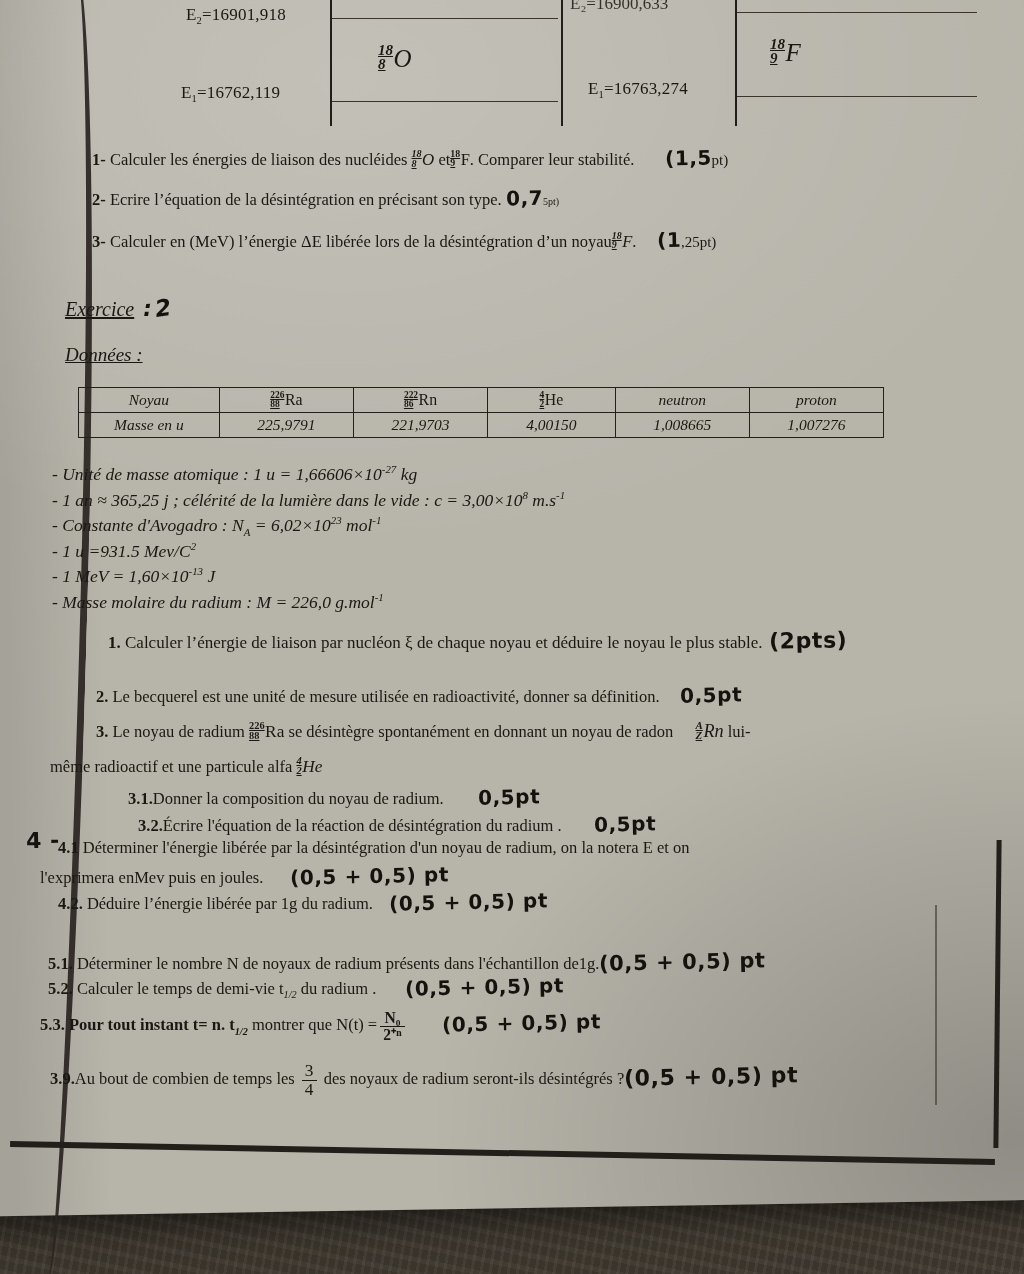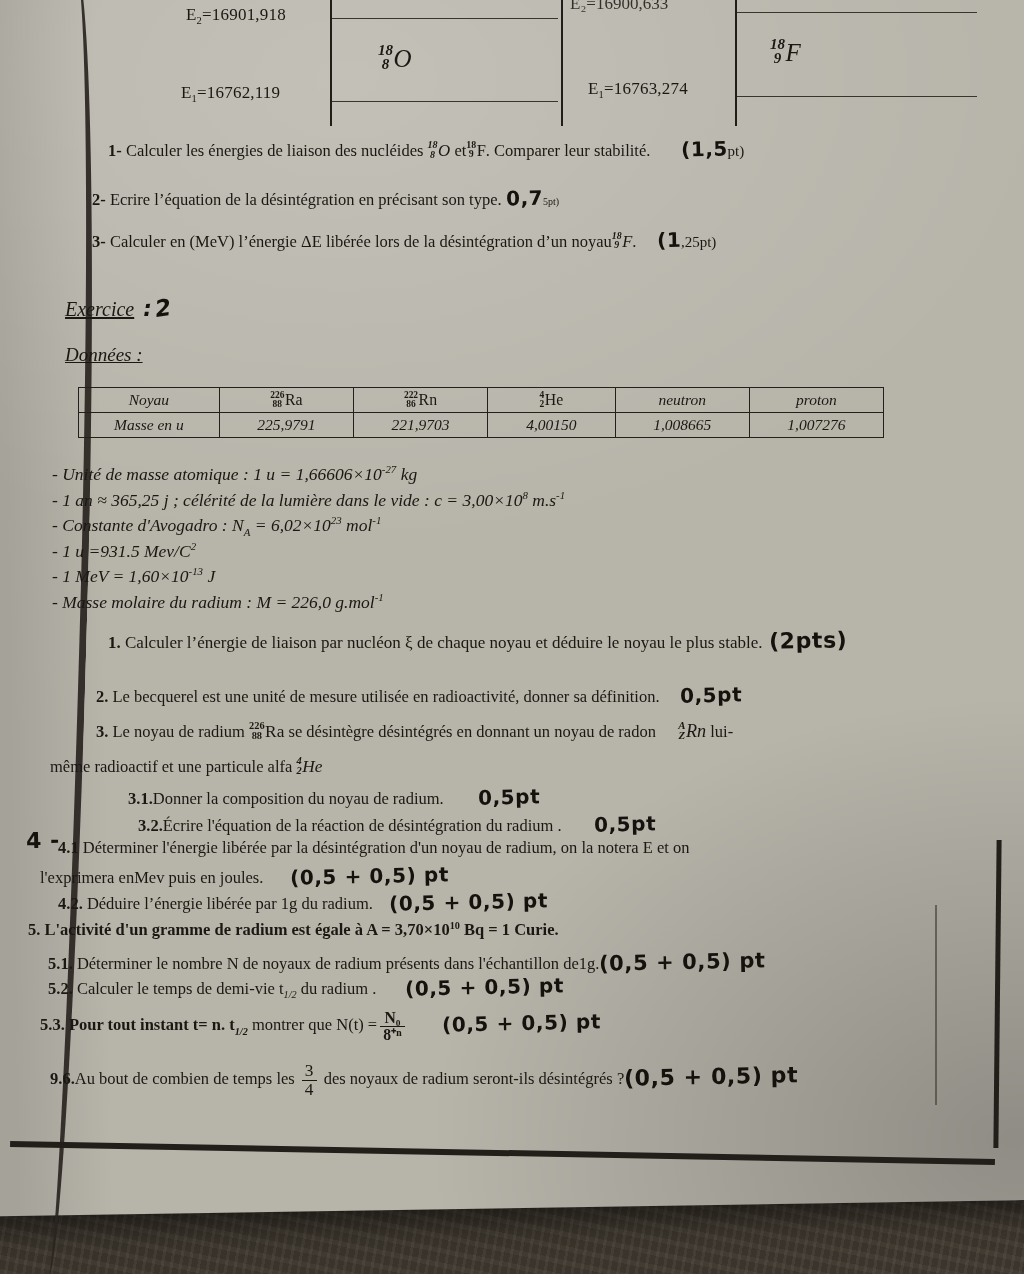--- a/index.html
+++ b/index.html
@@ -66,22 +66,22 @@
     color:#1b1813;
   }
   .abs{position:absolute;}
   .ser{font-family:"Liberation Serif", serif;}
   .it{font-style:italic;}
   .bi{font-weight:bold;}
   sup,sub{font-size:.62em;line-height:0;}
 
   
   .nuc{display:inline-block;vertical-align:baseline;}
-  .nuc .az{display:inline-block;text-align:center;font-size:.60em;line-height:.92;
-           vertical-align:-.15em;margin-right:.5px;font-weight:bold;}
+  .nuc .az{display:inline-block;text-align:left;font-size:.60em;line-height:.92;
+           vertical-align:-.15em;margin-right:.5px;font-weight:bold;text-decoration:underline;}
   .nuc .az b{display:block;font-weight:bold;}
   .nuc .sym{display:inline-block;}
 
   
   .hw{
     font-family:"DejaVu Sans", sans-serif;
     font-weight:bold;color:#15120e;
     letter-spacing:.6px;
     transform:rotate(-1.2deg);
     display:inline-block;
@@ -150,21 +150,21 @@
       <span>E</span><sub>1</sub><span>=16763,274</span>
     </div>
     <div class="vrule abs" style="left:735px;top:-14px;height:140px;"></div>
     <div class="hrule abs" style="left:737px;top:12px;width:240px;"></div>
     <div class="hrule abs" style="left:737px;top:96px;width:240px;"></div>
     <div class="abs ser it" style="left:770px;top:38px;font-size:25px;">
       <span class="nuc"><span class="az"><b>18</b><b>9</b></span><span class="sym">F</span></span>
     </div>
   </div>
 
-  <div class="abs ser" style="left:92px;top:137px;width:900px;font-size:16.5px;padding-left:16px;">
+  <div class="abs ser" style="left:92px;top:146px;width:900px;font-size:16.5px;">
     <span class="bi">1-</span>
     <span>Calculer les énergies de liaison des nucléides</span>
     <span class="nuc it" style="font-size:1.02em;"><span class="az"><b>18</b><b>8</b></span><span class="sym">O</span></span>
     <span>et</span><span class="nuc"><span class="az"><b>18</b><b>9</b></span><span class="sym">F</span></span><span>. Comparer leur stabilité.</span>
     <span style="display:inline-block;width:22px;"></span>
     <span class="hw hw-big">(1,5</span><span style="font-size:15px;text-align:right;">pt)</span>
   </div>
 
   <div class="abs ser" style="left:92px;top:186px;width:900px;font-size:16.5px;">
     <span class="bi">2-</span>
@@ -246,21 +246,21 @@
     <span class="bi">2.</span>
     <span>Le becquerel est une unité de mesure utilisée en radioactivité, donner sa définition.</span>
     <span style="display:inline-block;width:12px;"></span>
     <span class="hw" style="font-size:20px;">0,5pt</span>
   </div>
 
   <div class="abs ser" style="left:96px;top:720px;width:920px;font-size:16.5px;">
     <span class="bi">3.</span>
     <span>Le noyau de radium</span>
     <span class="nuc" style="font-size:1.05em;"><span class="az"><b>226</b><b>88</b></span><span class="sym">Ra</span></span>
-    <span>se désintègre désintégrés en donnant un noyau de radon</span>
+    <span>se désintègre spontanément en donnant un noyau de radon</span>
     <span style="display:inline-block;width:14px;"></span>
     <span class="nuc it" style="font-size:1.1em;"><span class="az"><b>A</b><b>Z</b></span><span class="sym">Rn</span></span>
     <span>lui-</span>
   </div>
   <div class="abs ser" style="left:50px;top:756px;width:920px;font-size:16.5px;">
     <span>même radioactif et une particule alfa</span>
     <span class="nuc it" style="font-size:1.05em;"><span class="az"><b>4</b><b>2</b></span><span class="sym">He</span></span>
   </div>
 
   <div class="abs ser" style="left:128px;top:785px;width:905px;font-size:16.5px;">
@@ -287,43 +287,39 @@
     <span class="hw" style="font-size:20px;">(0,5 + 0,5) pt</span>
   </div>
 
   <div class="abs ser" style="left:58px;top:890px;width:955px;font-size:16.5px;">
     <span class="bi">4.2.</span>
     <span>Déduire l’énergie libérée par 1g du radium.</span>
     <span style="display:inline-block;width:8px;"></span>
     <span class="hw" style="font-size:20px;">(0,5 + 0,5) pt</span>
   </div>
 
-  <div class="abs ser bi" style="left:28px;top:920px;width:955px;font-size:16.5px;">
-    <span>5.</span>
-    <span>L'activité d'un gramme de radium est égale à A = 3,70×10</span><sup>10</sup><span> Bq = 1 Curie.</span>
-  </div>
 
   <div class="abs ser" style="left:48px;top:950px;width:985px;font-size:16.5px;">
     <span class="bi">5.1.</span>
     <span>Déterminer le nombre N de noyaux de radium présents dans l'échantillon de1g.</span><span class="hw" style="font-size:21px;">(0,5 + 0,5) pt</span>
   </div>
 
   <div class="abs ser" style="left:48px;top:975px;width:985px;font-size:16.5px;">
     <span class="bi">5.2.</span>
     <span>Calculer le temps de demi-vie t</span><sub class="it">1/2</sub><span> du radium .</span>
     <span style="display:inline-block;width:20px;"></span>
     <span class="hw" style="font-size:20px;">(0,5 + 0,5) pt</span>
   </div>
 
   <div class="abs ser" style="left:40px;top:1010px;width:985px;font-size:16.5px;">
     <span class="bi">5.3.</span>
-    <span class="bi">Pour tout instant t= n. t</span><sub class="it bi">1/2</sub><span> montrer que N(t) =</span><span class="frac bi"><span class="num">N₀</span><span class="den">8⁺ⁿ</span></span>
+    <span class="bi">Pour tout instant t= n. t</span><sub class="it bi">1/2</sub><span> montrer que N(t) =</span><span class="frac bi"><span class="num">N₀</span><span class="den">2⁺ⁿ</span></span>
     <span style="display:inline-block;width:26px;"></span>
     <span class="hw" style="font-size:20px;">(0,5 + 0,5) pt</span>
   </div>
 
   <div class="abs ser" style="left:50px;top:1062px;width:990px;font-size:16.5px;">
-    <span class="bi">9.6.</span><span>Au bout de combien de temps les</span>
+    <span class="bi">3.9.</span><span>Au bout de combien de temps les</span>
     <span class="frac" style="font-size:1.05em;"><span class="num">3</span><span class="den">4</span></span>
     <span>des noyaux de radium seront-ils désintégrés ?</span><span class="hw" style="font-size:22px;">(0,5 + 0,5) pt</span>
   </div>
 
 </div>
 
 </body></html>

